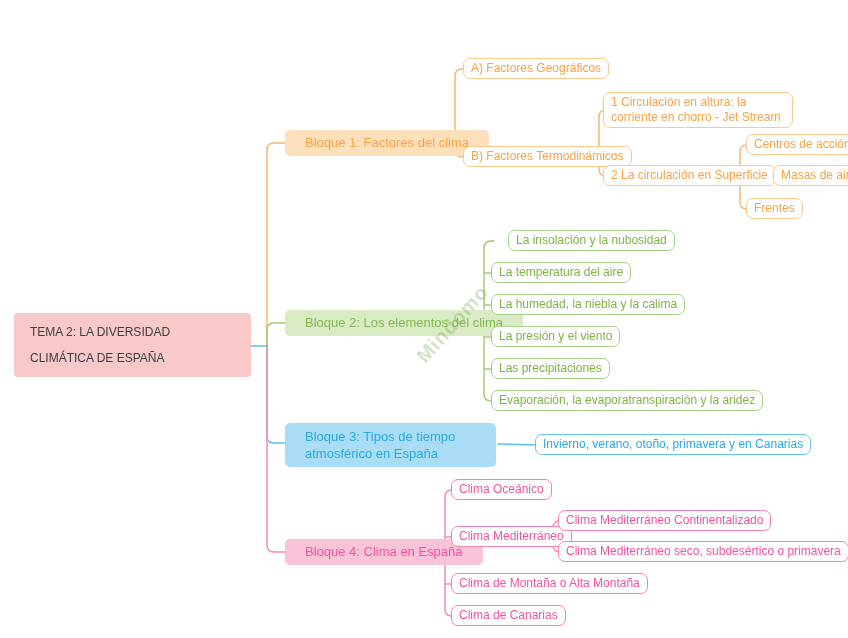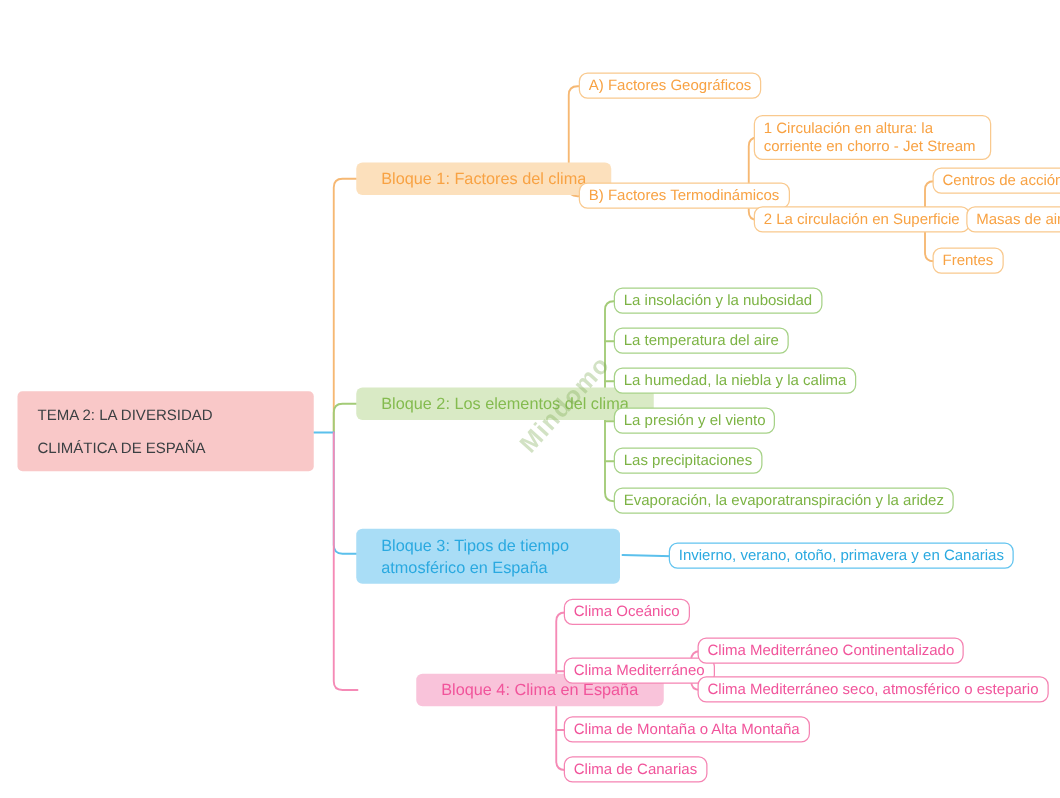--- a/index.html
+++ b/index.html
@@ -46,21 +46,21 @@
     font-size: 12px;
     line-height: 26px;
     white-space: normal;
   }
   .orange-fill { background: #FCE0BC; color: #F8A243; }
   .orange-leaf { border-color: #F9C98E; color: #F8A243; }
   .green-fill  { background: #D9EAC5; color: #84BB4F; }
   .green-leaf  { border-color: #A6D287; color: #7CB344; }
   .blue-fill   { background: #A9DDF6; color: #2AA9E0; }
   .blue-leaf   { border-color: #63C4EF; color: #2AA9E0; }
-  .pink-fill   { background: #F9C3DA; color: #F1549B; margin-left: 48px; }
+  .pink-fill   { background: #F9C3DA; color: #F1549B; }
   .pink-leaf   { border-color: #F584B3; color: #F1549B; }
   .wrap { white-space: normal; }
   #watermark {
     position: absolute;
     left: 412px;
     top: 352px;
     z-index: 3;
     font-size: 20px;
     font-weight: 700;
     letter-spacing: 1px;
@@ -115,33 +115,33 @@
   <div class="node fill orange-fill" style="left:285px; top:130px;">Bloque 1: Factores del clima</div>
   <div class="node leaf orange-leaf" style="left:463px; top:58px;">A) Factores Geográficos</div>
   <div class="node leaf orange-leaf" style="left:463px; top:146px;">B) Factores Termodinámicos</div>
   <div class="node leaf orange-leaf wrap" style="left:603px; top:92px; width:190px;">1 Circulación en altura: la corriente en chorro - Jet Stream</div>
   <div class="node leaf orange-leaf" style="left:603px; top:165px;">2 La circulación en Superficie</div>
   <div class="node leaf orange-leaf" style="left:746px; top:134px;">Centros de acción</div>
   <div class="node leaf orange-leaf" style="left:746px; top:165px;margin-left:27px;">Masas de aire</div>
   <div class="node leaf orange-leaf" style="left:746px; top:198px;">Frentes</div>
 
   <div class="node fill green-fill" style="left:285px; top:310px;">Bloque 2: Los elementos del clima</div>
-  <div class="node leaf green-leaf" style="left:491px; top:230px;text-align:center;">La insolación y la nubosidad</div>
+  <div class="node leaf green-leaf" style="left:508px; top:230px;text-align:center;">La insolación y la nubosidad</div>
   <div class="node leaf green-leaf" style="left:491px; top:262px;">La temperatura del aire</div>
   <div class="node leaf green-leaf" style="left:491px; top:294px;">La humedad, la niebla y la calima</div>
   <div class="node leaf green-leaf" style="left:491px; top:326px;">La presión y el viento</div>
   <div class="node leaf green-leaf" style="left:491px; top:358px;">Las precipitaciones</div>
   <div class="node leaf green-leaf" style="left:491px; top:390px;">Evaporación, la evaporatranspiración y la aridez</div>
 
   <div class="node fill blue-fill wrap" style="left:285px; top:423px; width:211px; line-height:17px;">Bloque 3: Tipos de tiempo atmosférico en España</div>
   <div class="node leaf blue-leaf" style="left:535px; top:434px;">Invierno, verano, otoño, primavera y en Canarias</div>
 
   <div class="node fill pink-fill" style="left:285px; top:539px;">Bloque 4: Clima en España</div>
   <div class="node leaf pink-leaf" style="left:451px; top:479px;">Clima Oceánico</div>
   <div class="node leaf pink-leaf" style="left:451px; top:526px;">Clima Mediterráneo</div>
   <div class="node leaf pink-leaf" style="left:558px; top:510px;">Clima Mediterráneo Continentalizado</div>
-  <div class="node leaf pink-leaf" style="left:558px; top:541px;">Clima Mediterráneo seco, atmosférico o estepario</div>
+  <div class="node leaf pink-leaf" style="left:558px; top:541px;">Clima Mediterráneo seco, subdesértico o primavera</div>
   <div class="node leaf pink-leaf" style="left:451px; top:573px;">Clima de Montaña o Alta Montaña</div>
   <div class="node leaf pink-leaf" style="left:451px; top:605px;">Clima de Canarias</div>
 
   <div id="watermark">Mindomo</div>
 
 </div>
 
 </body></html>

